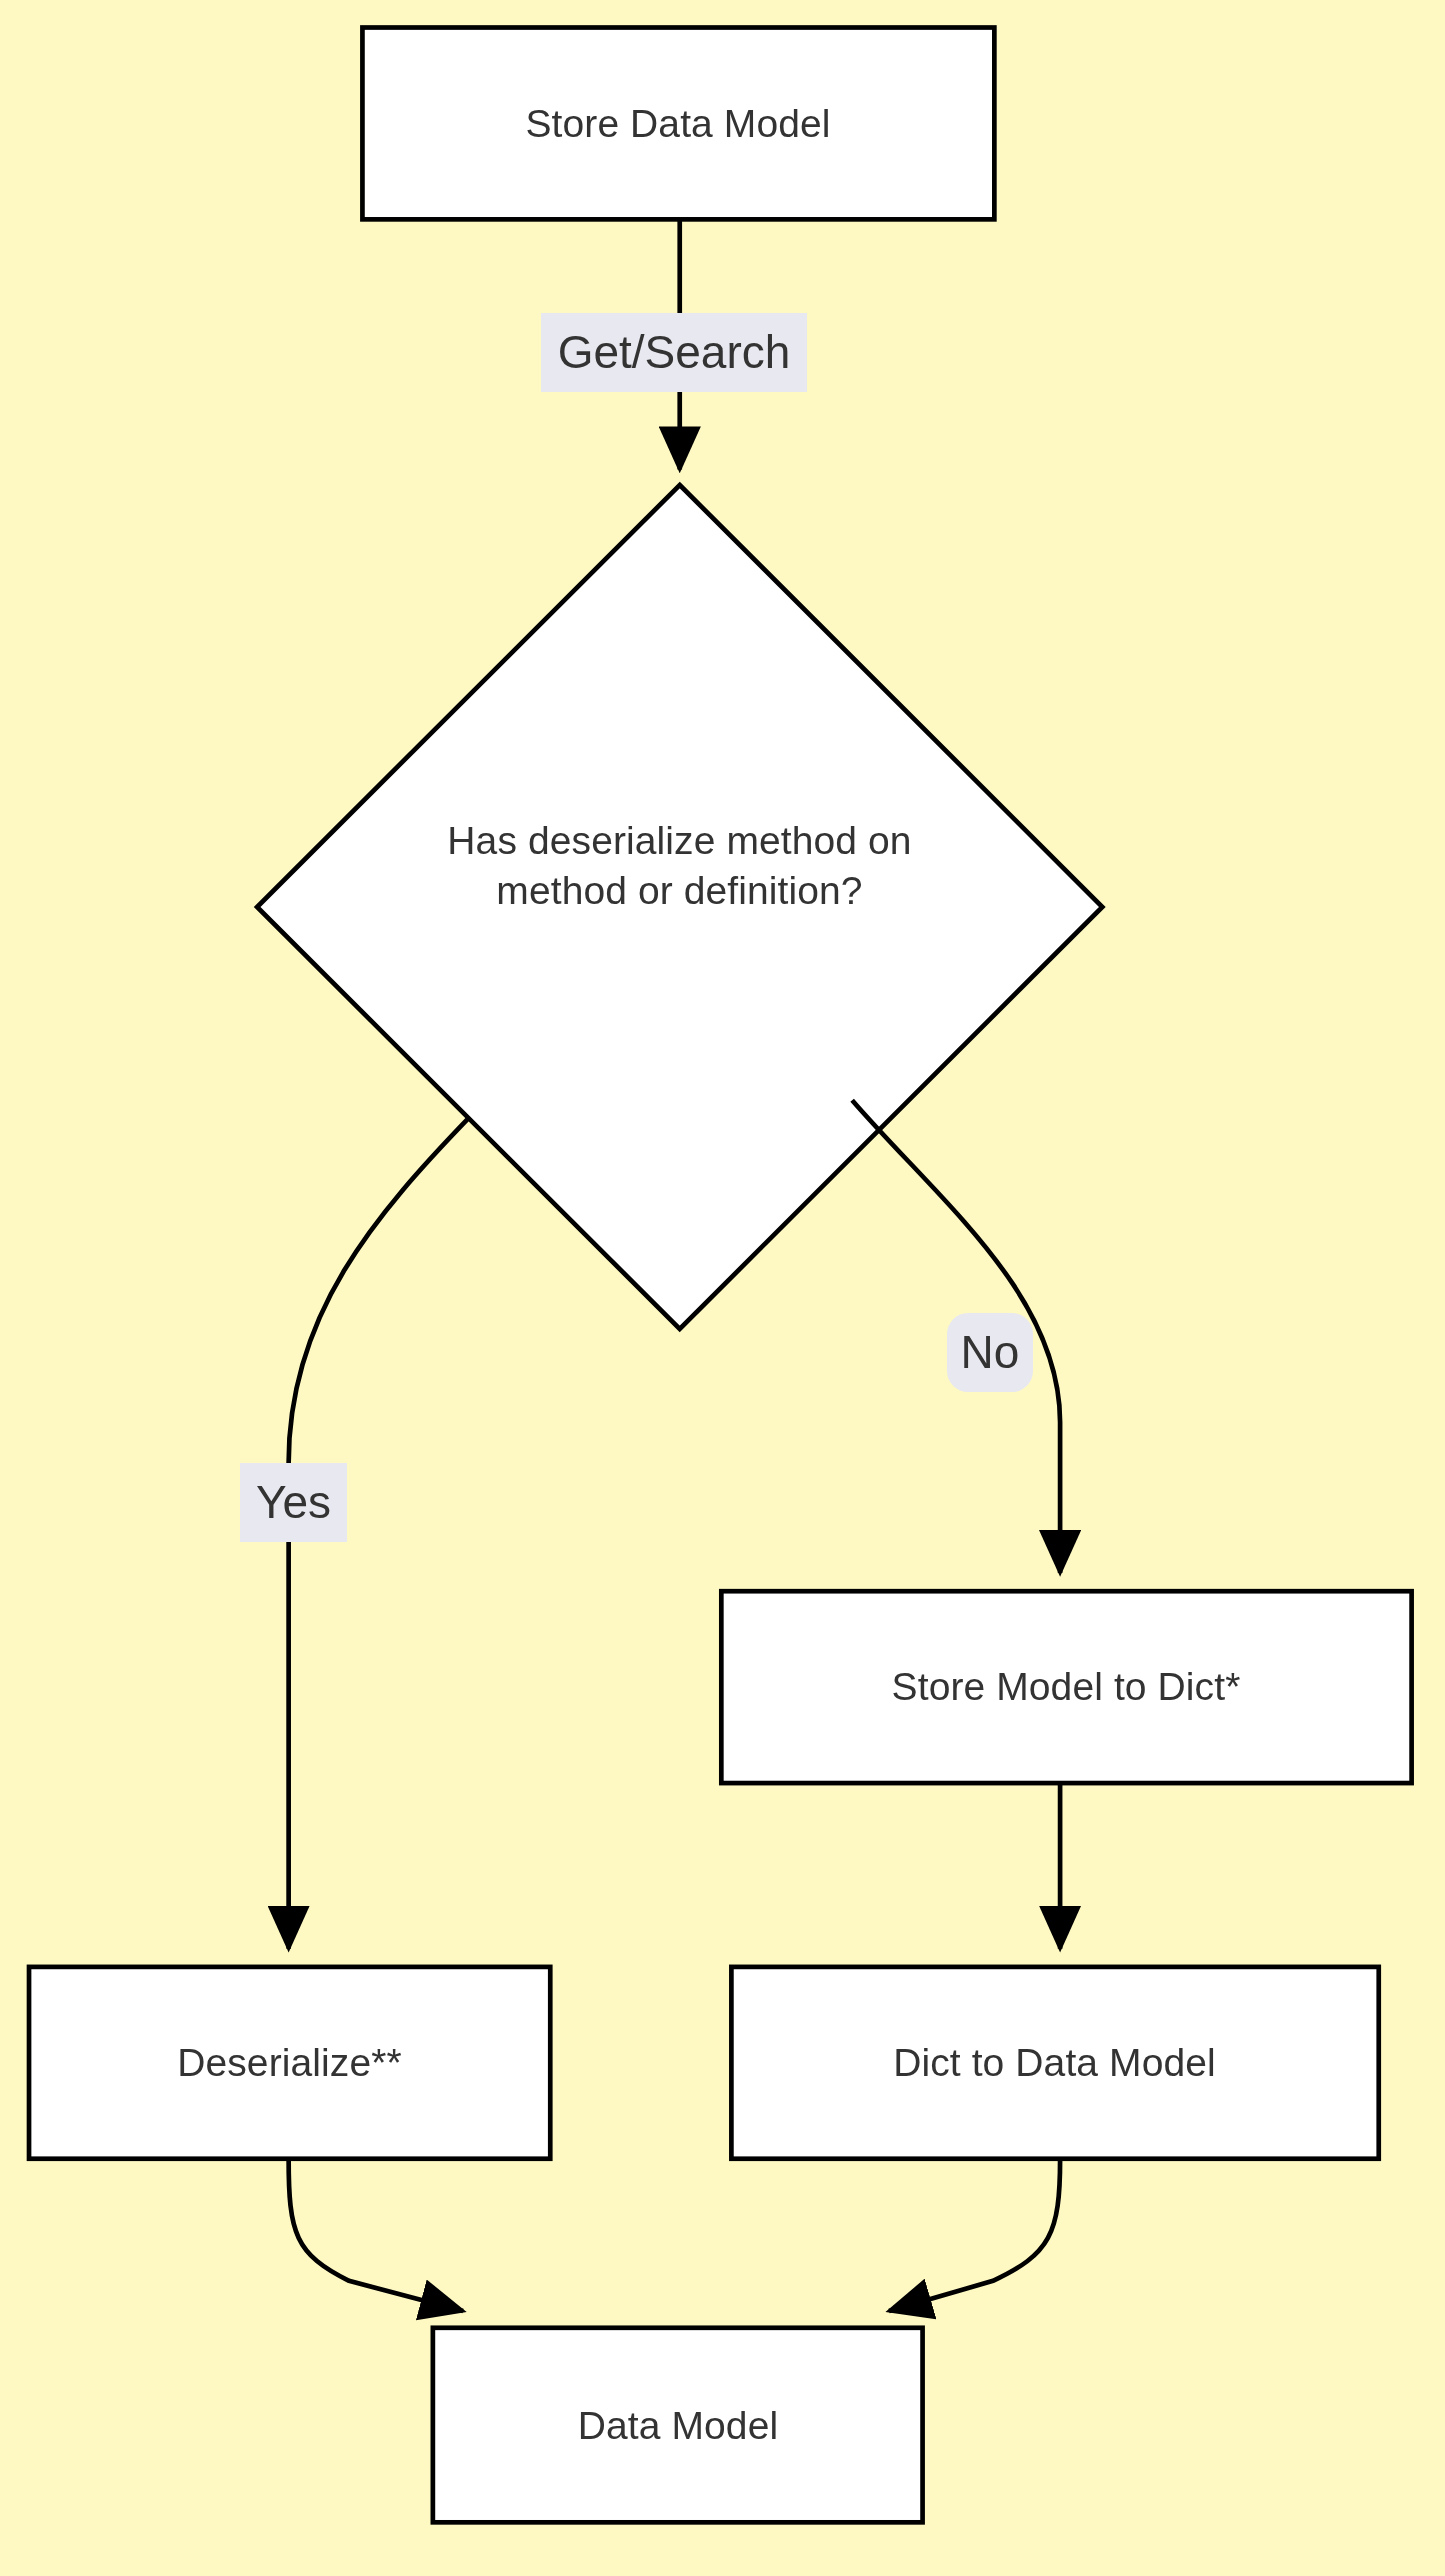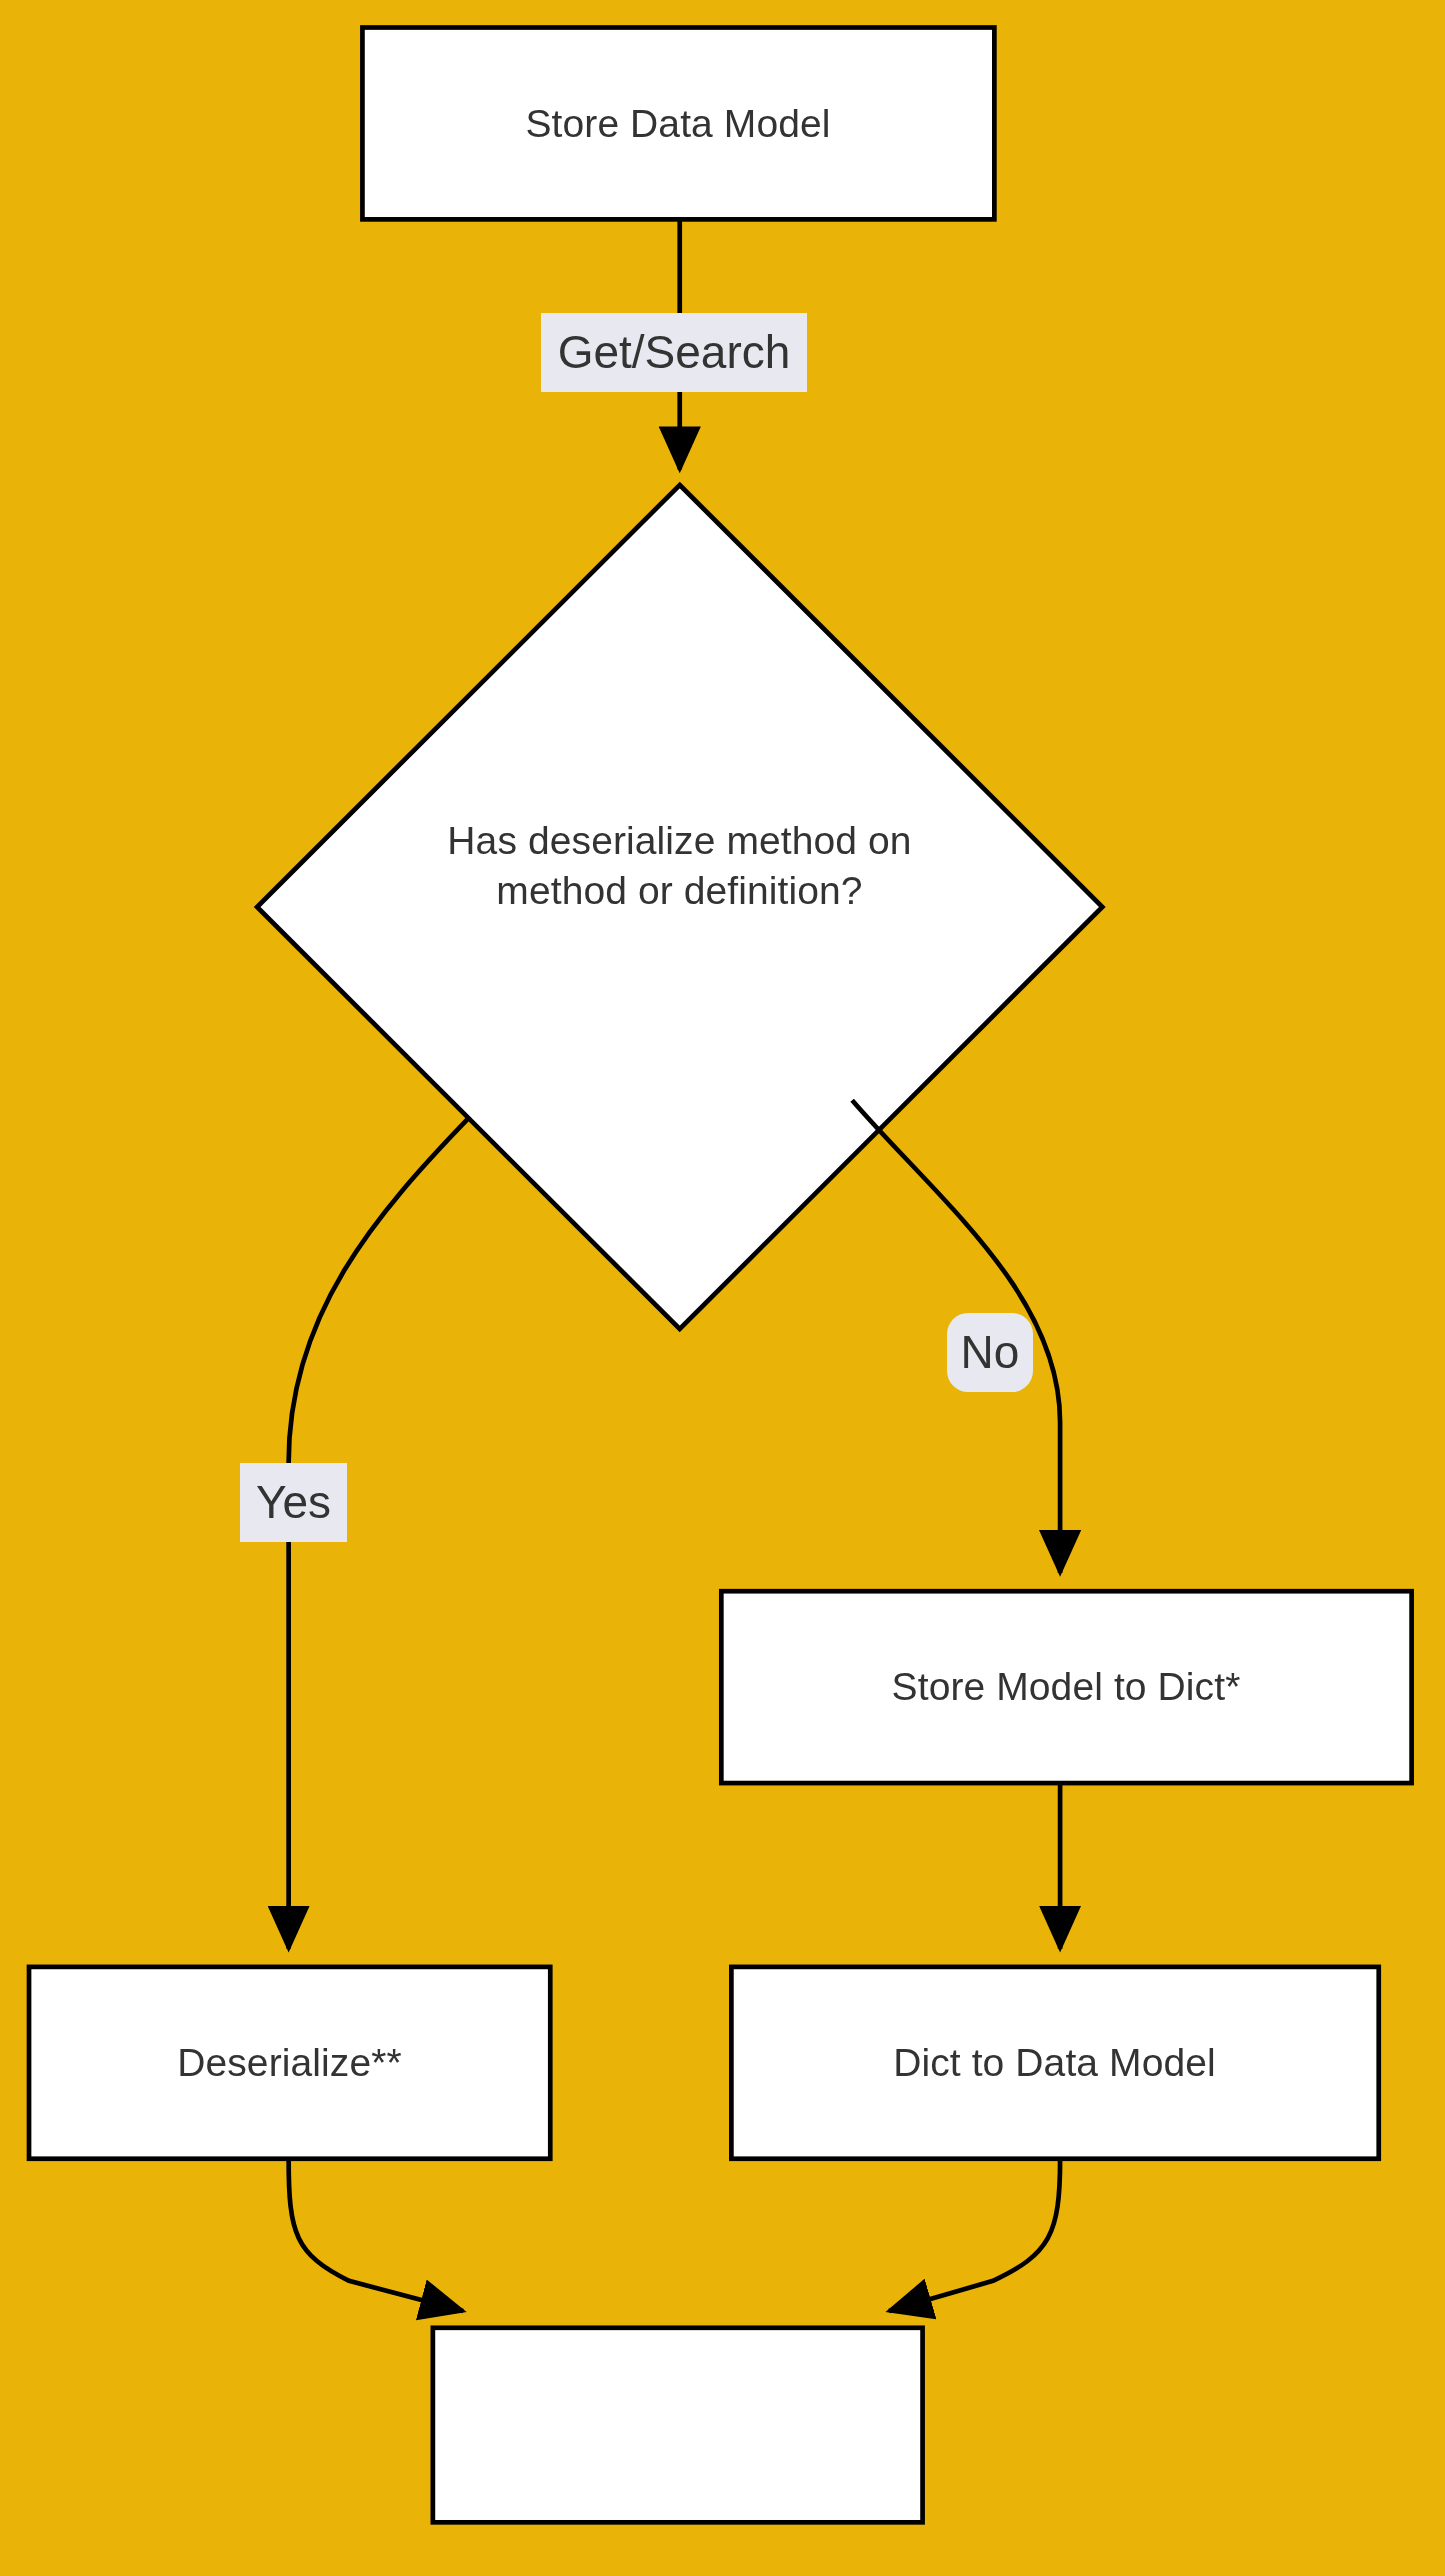--- a/index.html
+++ b/index.html
@@ -7,21 +7,21 @@
     padding: 0;
     background: #ffffff;
   }
   body {
     font-family: "Liberation Sans", sans-serif;
   }
   #canvas {
     position: relative;
     width: 1446px;
     height: 2576px;
-    background: #eab308;
+    background: #fef9c3;
     overflow: hidden;
   }
   #flow-svg {
     position: absolute;
     left: 0;
     top: 0;
     width: 1446px;
     height: 2576px;
   }
   .node-label {
@@ -94,20 +94,21 @@
     <span>Has deserialize method on</span>
     <span>method or definition?</span>
   </div>
 
   <div class="node-label" style="left:721px; top:1591px; width:690px; height:192px;">Store Model to Dict*</div>
 
   <div class="node-label" style="left:29px; top:1967px; width:521px; height:192px;">Deserialize**</div>
 
   <div class="node-label" style="left:731px; top:1967px; width:647px; height:192px;">Dict to Data Model</div>
 
+  <div class="node-label" style="left:433px; top:2328px; width:490px; height:195px;">Data Model</div>
 
   <div class="edge-label" style="left:541px; top:313px; width:266px; height:79px;">Get/Search</div>
 
   <div class="edge-label" style="left:240px; top:1463px; width:107px; height:79px;">Yes</div>
 
   <div class="edge-label" style="left:947px; top:1313px; width:86px; height:79px;border-radius:21px;">No</div>
 
 </div>
 
 

